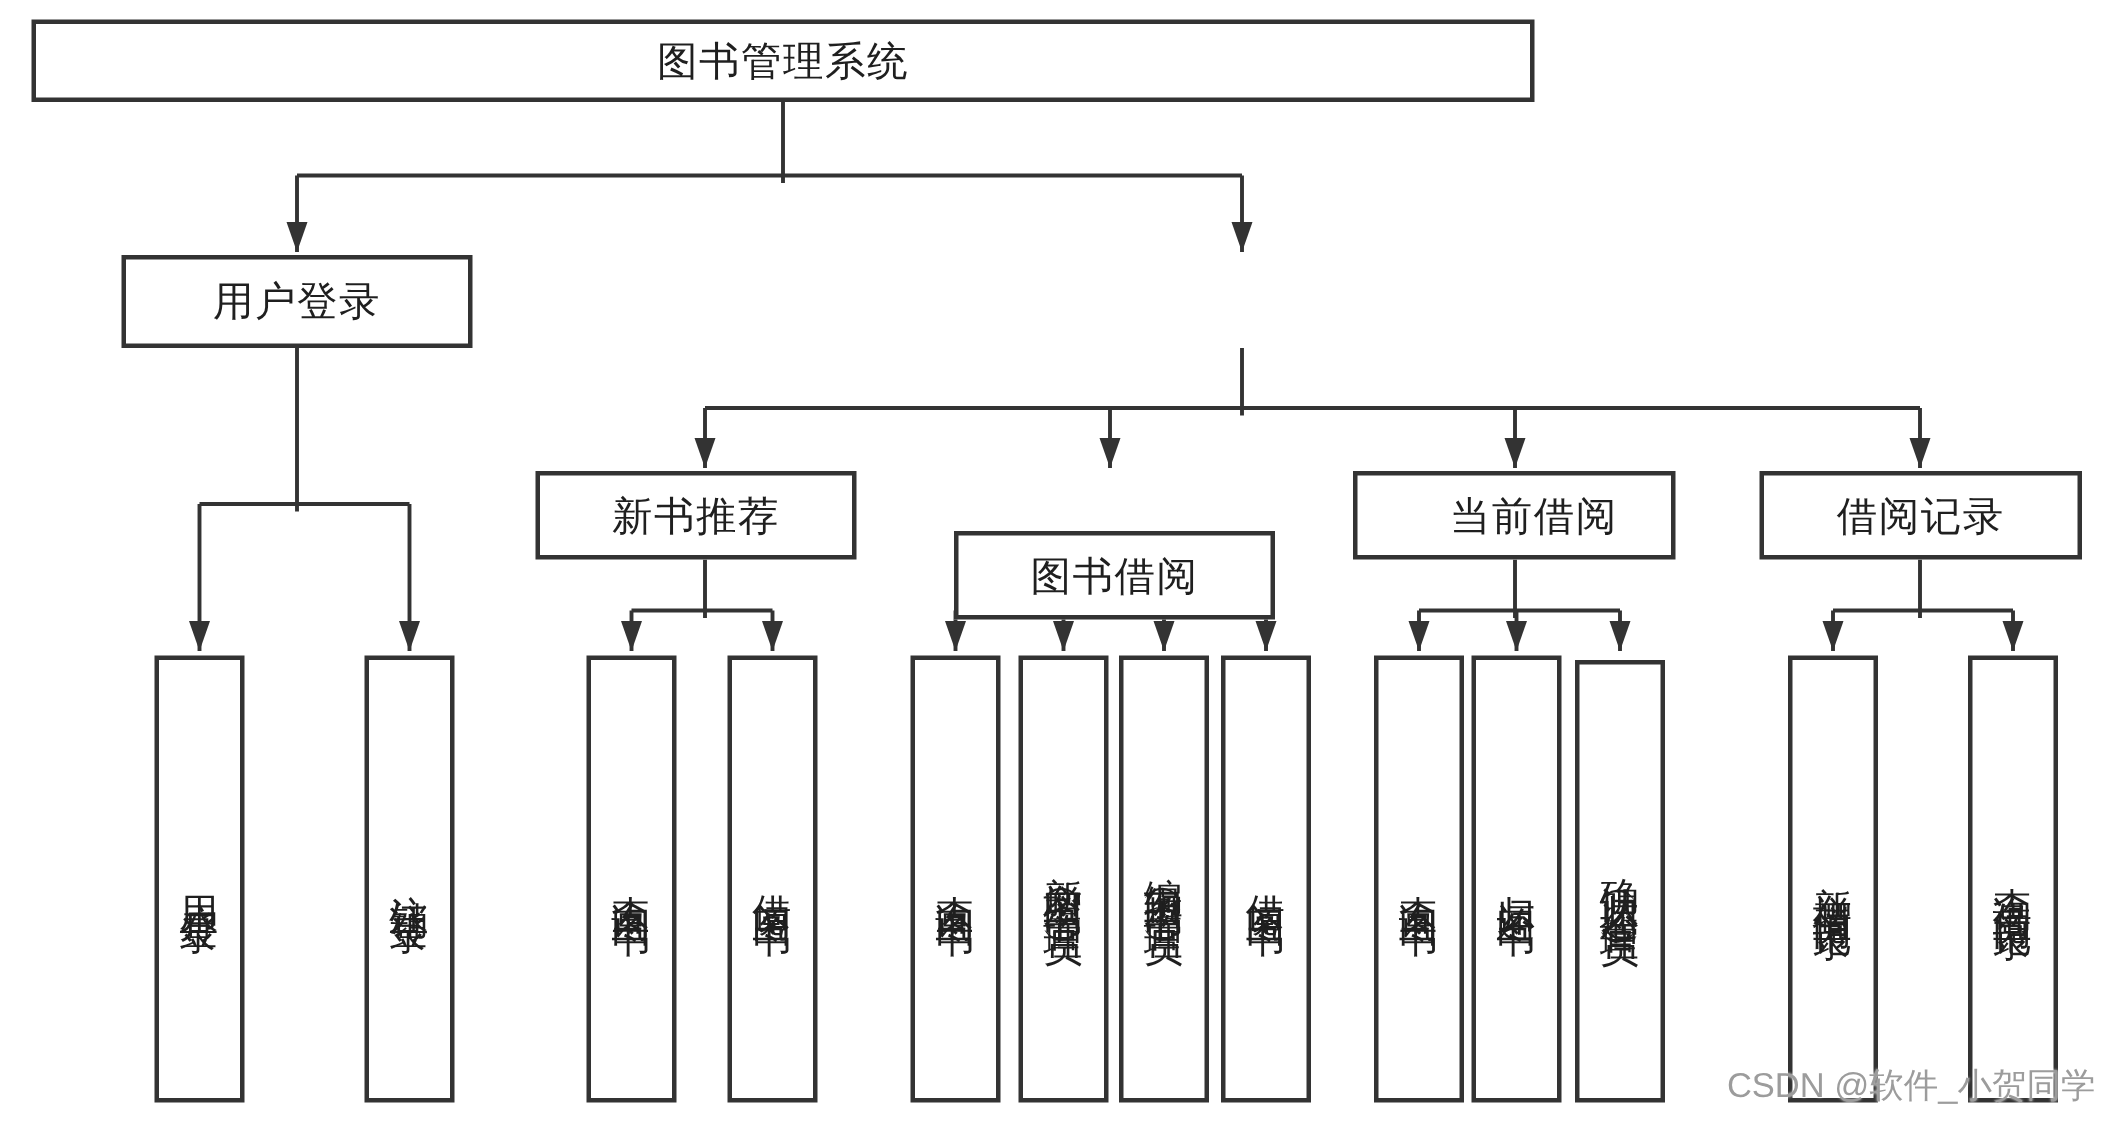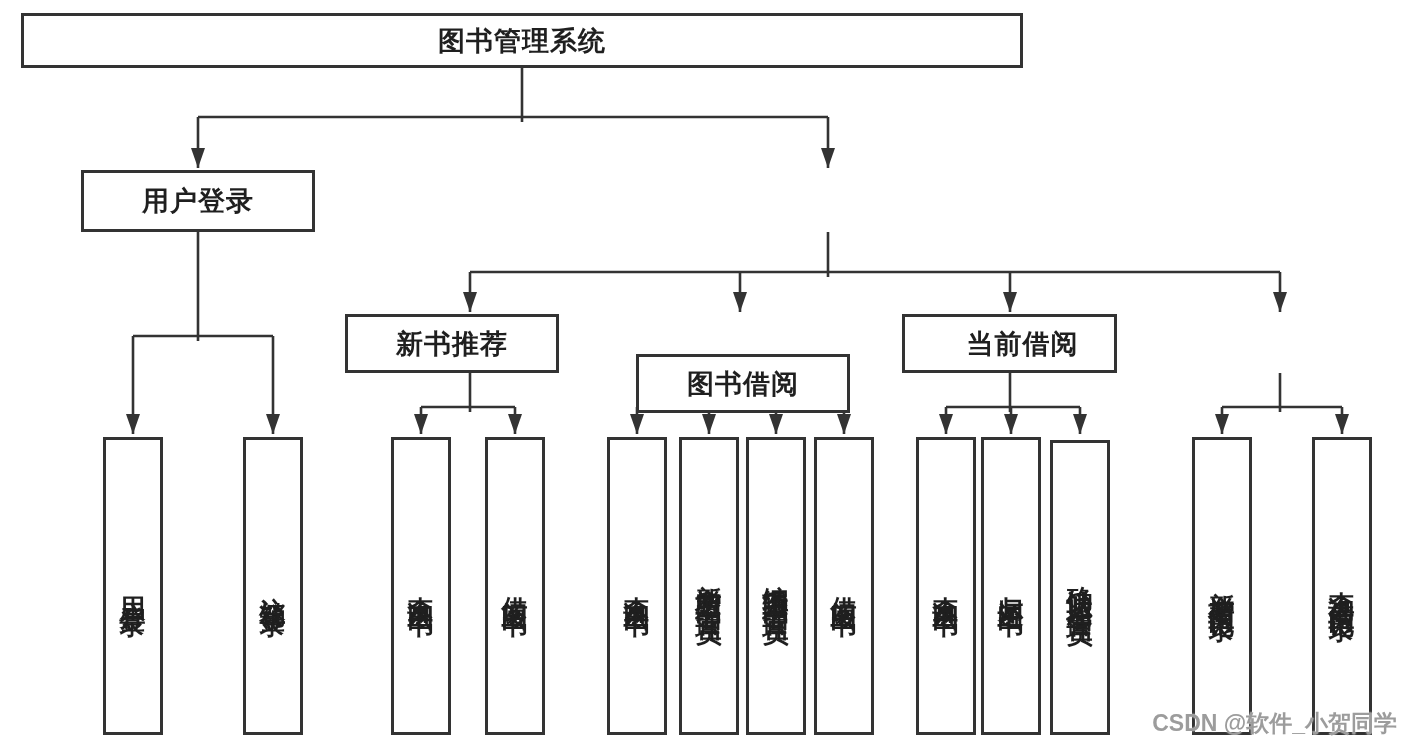--- a/index.html
+++ b/index.html
@@ -11,21 +11,20 @@
   * { margin: 0; padding: 0; box-sizing: border-box; }
   html, body { background: var(--background); }
   body { font-family: "Liberation Sans", "DejaVu Sans", sans-serif; }
 
   .canvas {
     position: relative;
     width: 1405px;
     height: 747px;
     background: var(--background);
     overflow: hidden;
-    font-weight: bold;
   }
 
   svg.connectors {
     position: absolute;
     left: 0; top: 0;
     width: 1405px;
     height: 747px;
     z-index: 1;
   }
   .cline {
@@ -131,29 +130,32 @@
   </svg>
 
   <div class="box" style="left:21px; top:13px; width:1002px; height:55px;">
     <span>图书管理系统</span>
   </div>
 
   <div class="box" style="left:81px; top:170px; width:234px; height:62px;">
     <span>用户登录</span>
   </div>
 
-  <div class="box" style="left:345px; top:314px; width:214px; height:59px;">
+  <div class="box" style="left:357px; top:314px; width:214px; height:59px;">
     <span>新书推荐</span>
   </div>
   <div class="box" style="left:636px; top:314px; width:214px; height:59px;margin-top:40px;">
     <span>图书借阅</span>
   </div>
   <div class="box" style="left:902px; top:314px; width:215px; height:59px;padding-left:26px;">
     <span>当前借阅</span>
   </div>
+  <div class="box" style="left:1173px; top:314px; width:215px; height:59px;">
+    <span>借阅记录</span>
+  </div>
 
   <div class="vbox" style="left:103px; top:437px; width:60px; height:298px;">
     <span class="vtext">用户登录</span>
   </div>
   <div class="vbox" style="left:243px; top:437px; width:60px; height:298px;">
     <span class="vtext">注销登录</span>
   </div>
 
   <div class="vbox" style="left:391px; top:437px; width:60px; height:298px;">
     <span class="vtext">查询图书</span>

